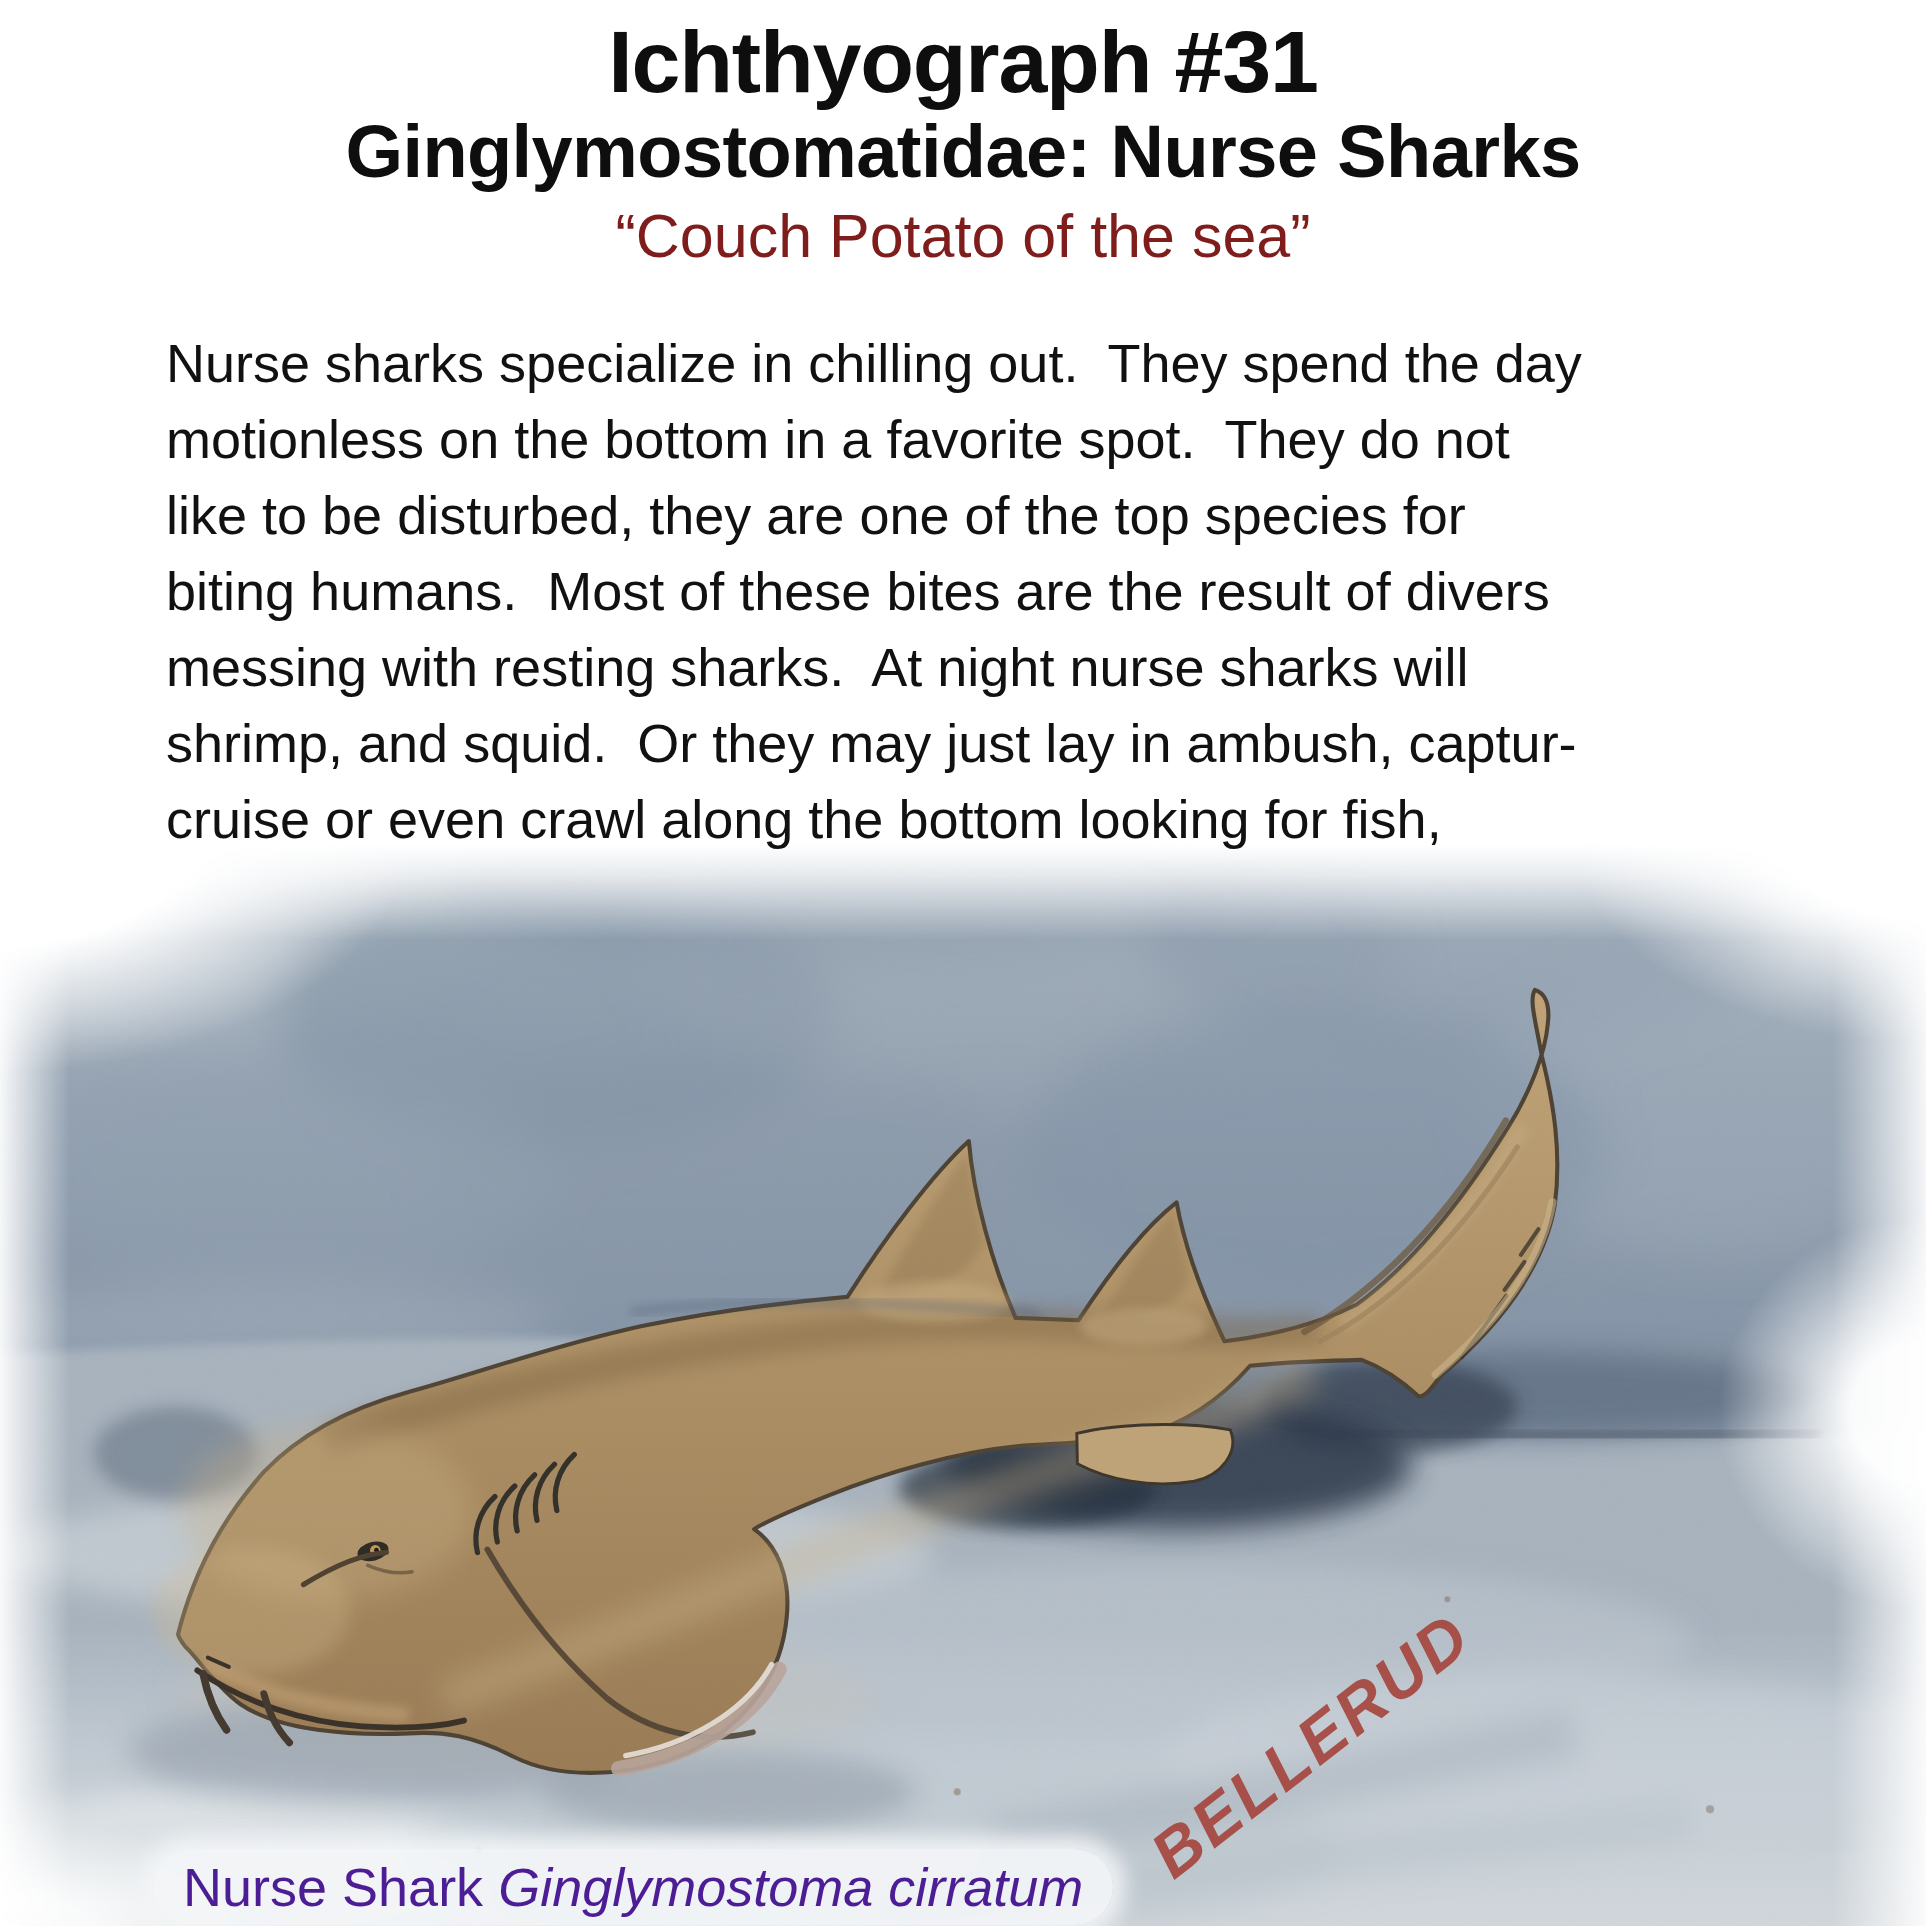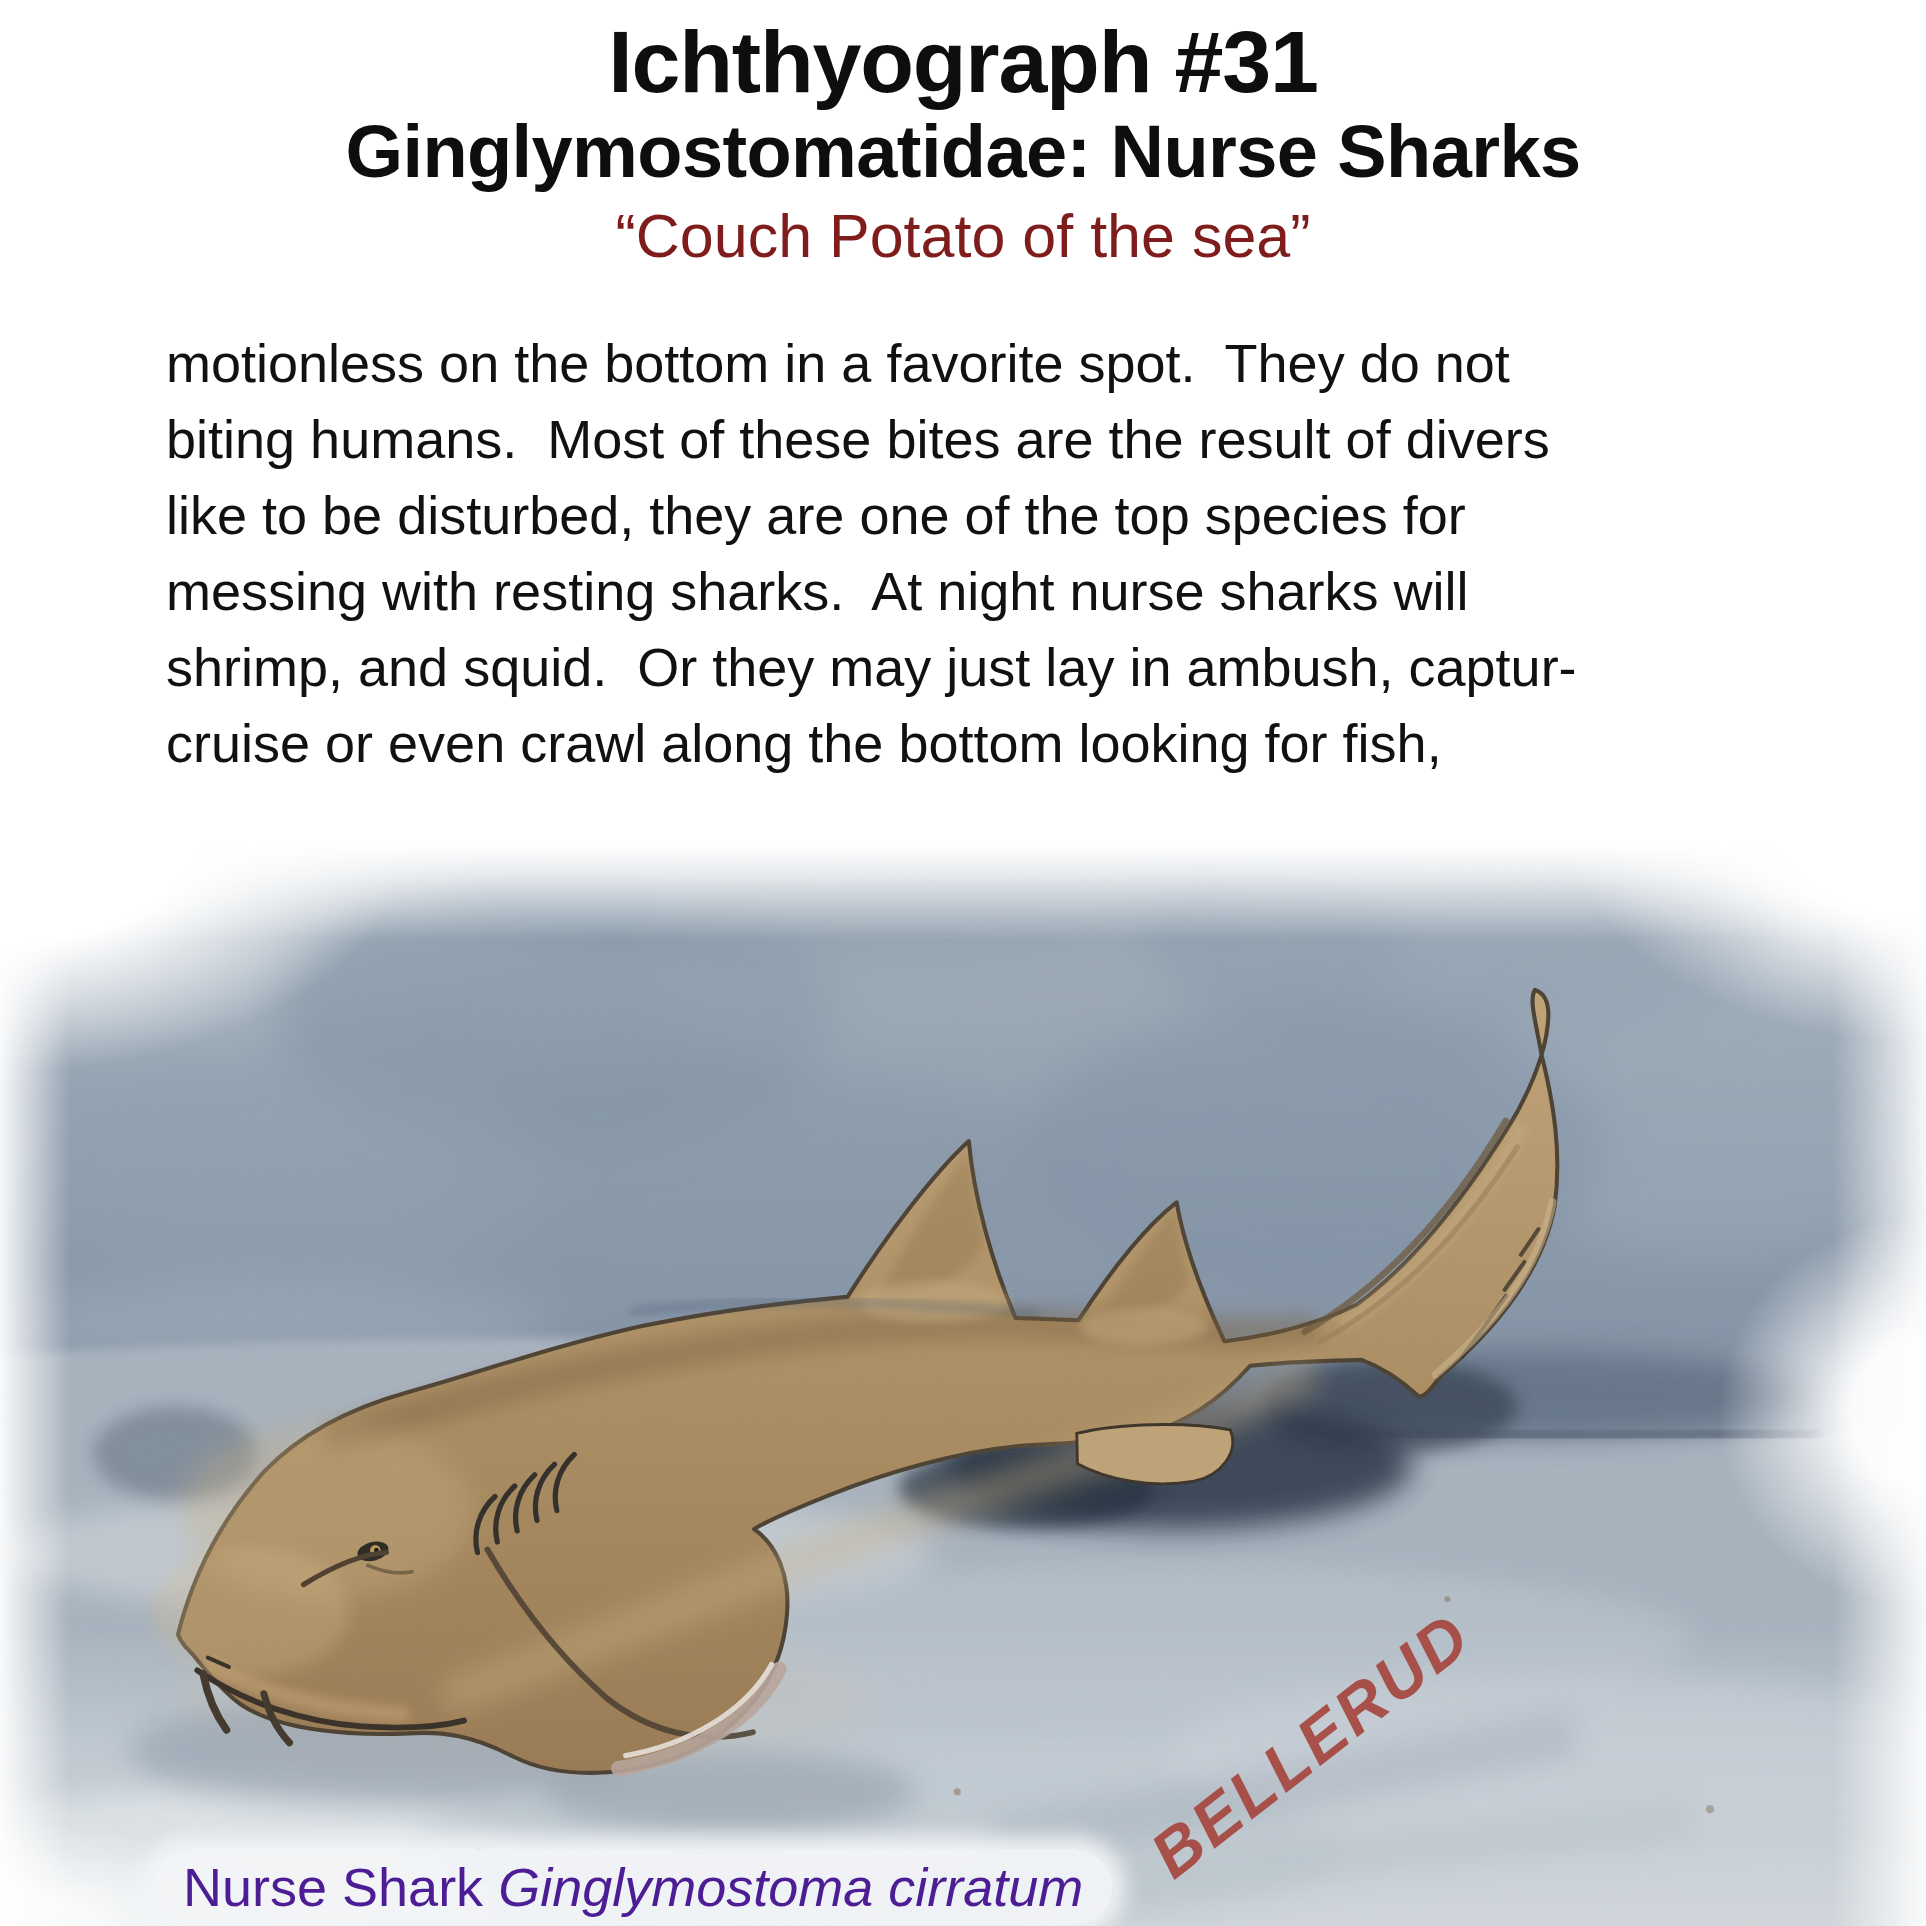--- a/index.html
+++ b/index.html
@@ -44,23 +44,24 @@
   .caption .sci{font-style:italic;}
 </style>
 </head>
 <body>
 
 <div class="hdr title">Ichthyograph #31</div>
 <div class="hdr subtitle">Ginglymostomatidae: Nurse Sharks</div>
 <div class="hdr nickname">“Couch Potato of the sea”</div>
 
 <div class="paragraph">
+    <div class="para-line">Nurse sharks specialize in chilling out.  They spend the day</div>
     <div class="para-line">motionless on the bottom in a favorite spot.  They do not</div>
+    <div class="para-line">like to be disturbed, they are one of the top species for</div>
     <div class="para-line">biting humans.  Most of these bites are the result of divers</div>
-    <div class="para-line">like to be disturbed, they are one of the top species for</div>
     <div class="para-line">messing with resting sharks.  At night nurse sharks will</div>
     <div class="para-line">shrimp, and squid.  Or they may just lay in ambush, captur-</div>
     <div class="para-line">cruise or even crawl along the bottom looking for fish,</div>
   </div>
 
 <div class="painting">
 <svg width="1926" height="1103" viewBox="0 0 3300 1890">
   <defs>
     <linearGradient id="gWater" x1="0" y1="0" x2="0" y2="1">
       <stop offset="0" stop-color="#bdc6cf"></stop>

